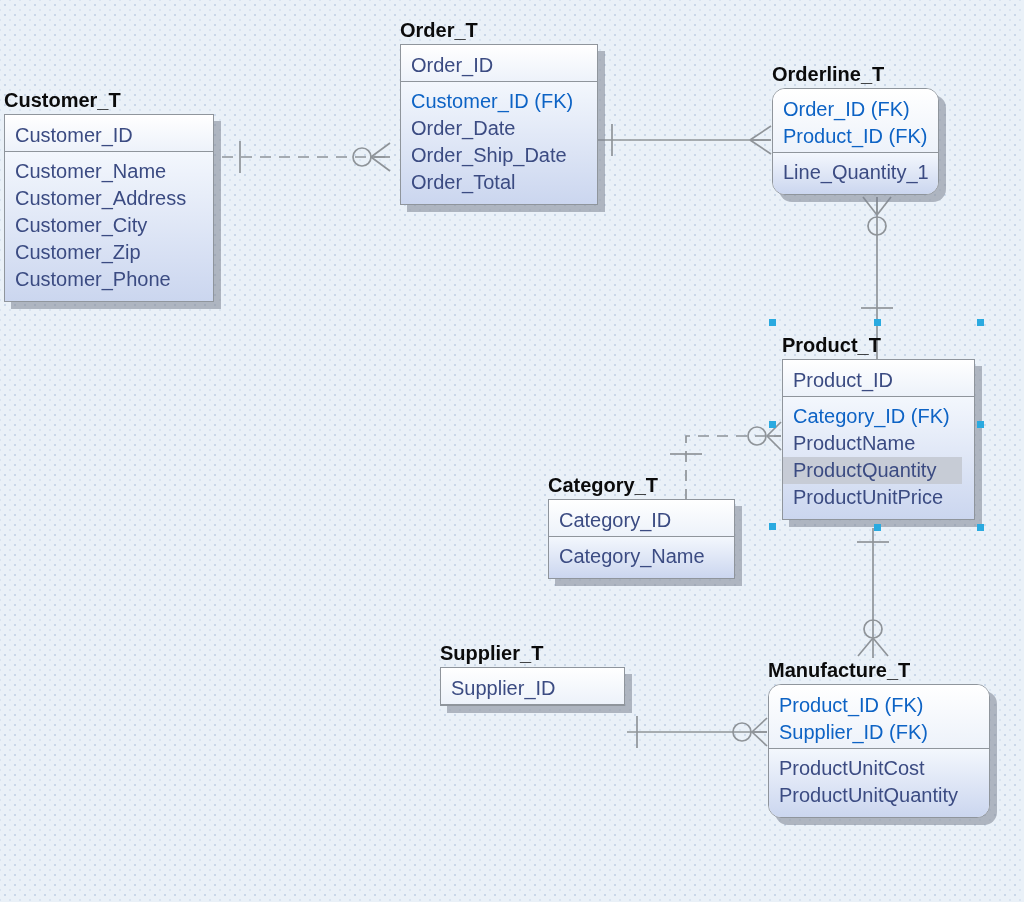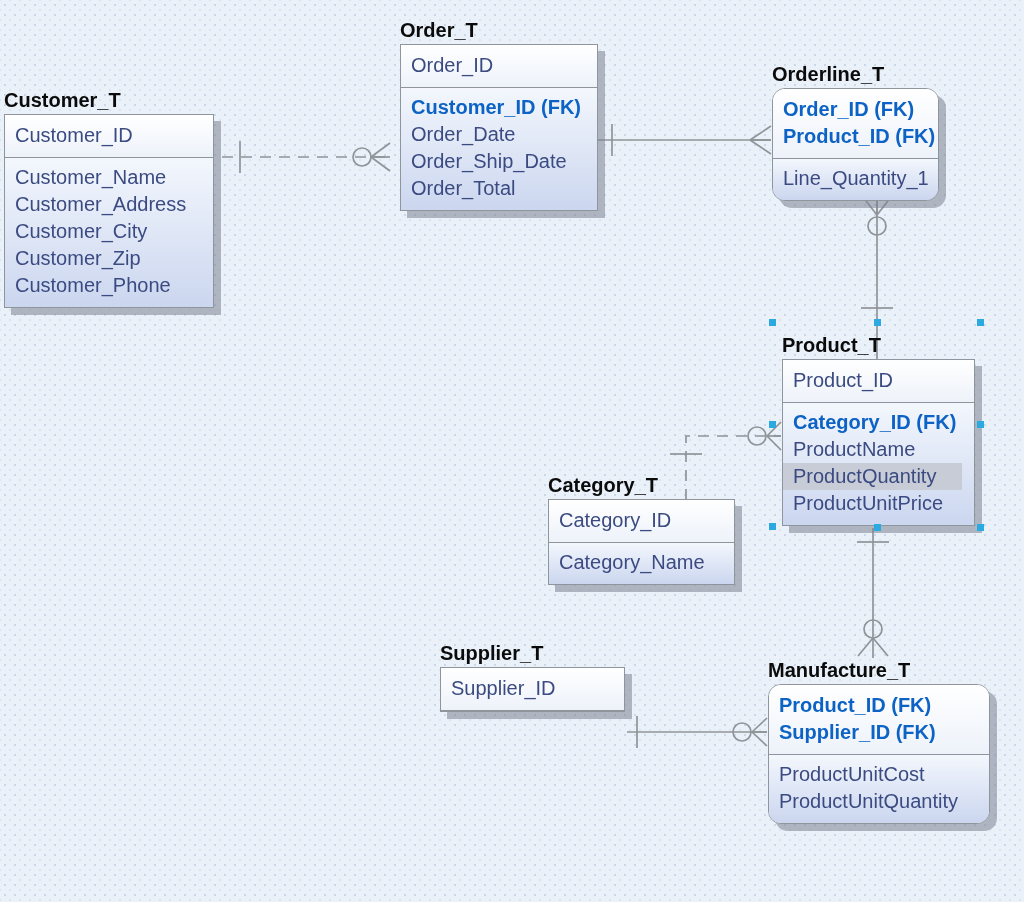--- a/index.html
+++ b/index.html
@@ -21,32 +21,32 @@
     line-height:28px;height:28px;white-space:nowrap;
   }
   .etable{
     border:1.6px solid #8f959c;
     box-shadow:7px 7px 0 rgba(124,132,146,.55);
     background:#fff;
   }
   .etable.rounded{border-radius:13px;overflow:hidden;}
   .pksec{
     background:linear-gradient(#ffffff,#edf2fa);
-    padding:7px 0 8px 0;
+    padding:7px 0 2px 0;
     border-bottom:1.6px solid #8f959c;
   }
   .attrsec{
     background:linear-gradient(#f3f7fd,#cbd6ef);
     padding:6px 0 8px 0;
   }
   .row{
     font-size:20px;line-height:27px;height:27px;
     color:#3b4b82;padding-left:10px;white-space:nowrap;
   }
-  .row.fk{color:#0d63c5;font-weight:bold;}
+  .row.fk{color:#0d63c5;}
   .row.hl{background:#c7ccd6;margin-right:12px;}
   .handle{
     position:absolute;width:7px;height:7px;background:#2aaae0;z-index:3;
   }
 </style>
 </head>
 <body>
 
 <div id="stage">
   <svg id="wires" width="1024" height="902">

